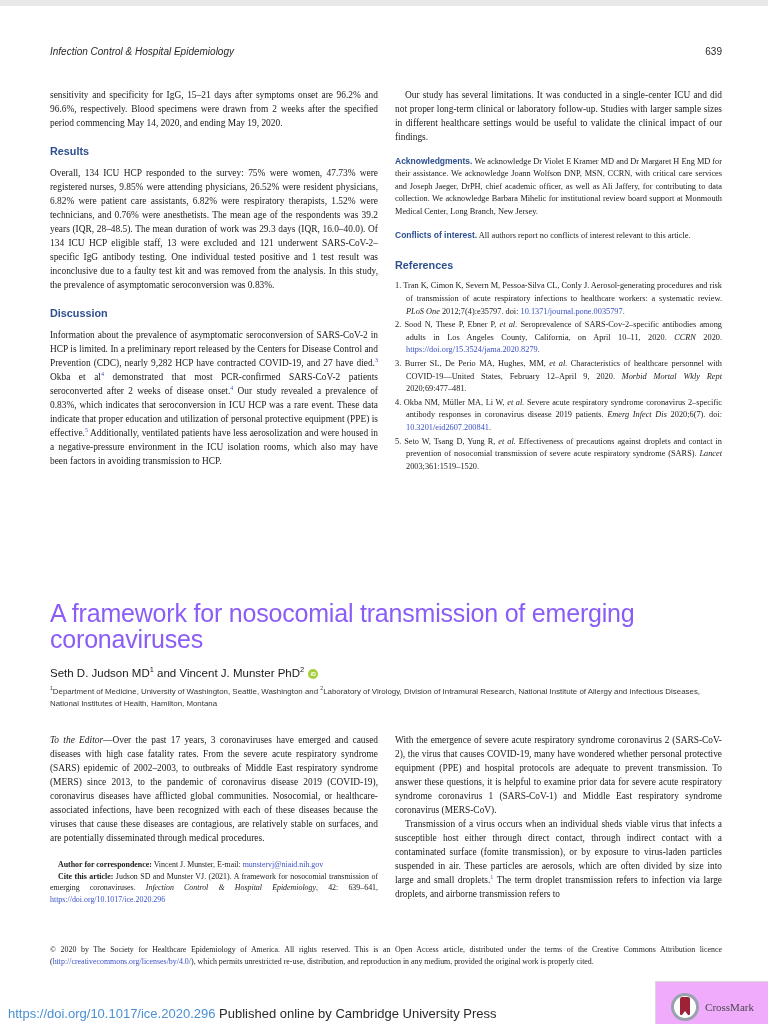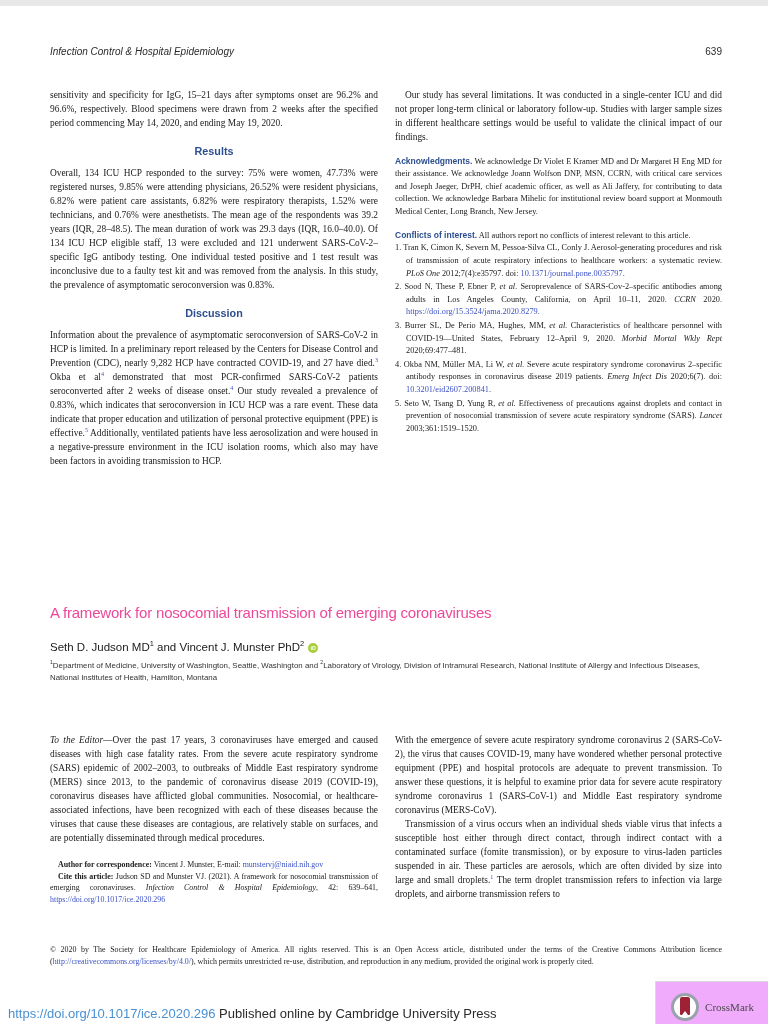--- a/index.html
+++ b/index.html
@@ -19,37 +19,37 @@
   
   .col { position:absolute; text-align:justify; font-size:9.4px; line-height:14px; }
   #a1-left  { top:82px;  left:50px;  width:328px; }
   #a1-right { top:82px;  left:395px; width:327px; }
   #a2-left  { top:727px; left:50px;  width:328px; }
   #a2-right { top:727px; left:395px; width:327px; }
   p { margin:0; }
   .indent { text-indent:10px; }
   .sec-head {
     font-family:"Liberation Sans", sans-serif; font-weight:bold;
-    font-size:10.8px; color:#2d4f90; text-align:center; margin:14px 0 8px 0;
+    font-size:10.8px; color:#2d4f90; text-align:left; margin:14px 0 8px 0;
   }
   sup { font-size:0.65em; line-height:0; }
   .cite-sup { color:#3b51c4; }
   .ilink { color:#3b51c4; text-decoration:none; cursor:pointer; }
   .smallnote { font-size:8.3px; line-height:12.4px; margin-top:11px; }
   .note-label {
     font-family:"Liberation Sans", sans-serif; font-weight:bold;
     color:#2d4f90; font-size:8.5px;
   }
   .ref {
     font-size:8.3px; line-height:12.6px; text-align:justify;
     padding-left:11px; text-indent:-11px; margin-bottom:1px;
   }
   
   .a2head { position:absolute; top:594px; left:50px; width:672px; font-family:"Liberation Sans", sans-serif; }
-  .a2-title { font-size:15px; line-height:26px; color:#ec4899; letter-spacing:-0.2px; }
+  .a2-title { font-size:25px; line-height:26px; color:#8b5cf6; letter-spacing:-0.2px; }
   .a2-authors { margin-top:15px; font-size:11.5px; color:#1a1a1a; }
   .orcid {
     display:inline-block; width:10px; height:10px; border-radius:50%;
     background:#a6ce39; color:#fff; font-size:5.5px; line-height:10px;
     text-align:center; vertical-align:1px; margin-left:4px; font-weight:bold;
     cursor:pointer;
   }
   .a2-affil { margin-top:7px; font-size:7.9px; line-height:11.5px; color:#333; }
   .lead-ital { font-style:italic; }
   .fnblock { margin-top:14px; font-size:7.9px; line-height:11.6px; }
@@ -107,20 +107,21 @@
   <div class="col" id="a1-right">
     <p class="indent">Our study has several limitations. It was conducted in a single-center ICU and did not proper long-term clinical or laboratory follow-up. Studies with larger sample sizes in different healthcare settings would be useful to validate the clinical impact of our findings.</p>
 
     <p class="smallnote">
       <span class="note-label">Acknowledgments.</span><span> We acknowledge Dr Violet E Kramer MD and Dr Margaret H Eng MD for their assistance. We acknowledge Joann Wolfson DNP, MSN, CCRN, with critical care services and Joseph Jaeger, DrPH, chief academic officer, as well as Ali Jaffery, for contributing to data collection. We acknowledge Barbara Mihelic for institutional review board support at Monmouth Medical Center, Long Branch, New Jersey.</span>
     </p>
     <p class="smallnote">
       <span class="note-label">Conflicts of interest.</span><span> All authors report no conflicts of interest relevant to this article.</span>
     </p>
 
+    <div class="sec-head" style="margin-top:16px;">References</div>
 
     <div class="ref">
       <span>1.</span><span> Tran K, Cimon K, Severn M, Pessoa-Silva CL, Conly J. Aerosol-generating procedures and risk of transmission of acute respiratory infections to healthcare workers: a systematic review. </span><i>PLoS One</i><span> 2012;7(4):e35797. doi: </span><span class="ilink">10.1371/journal.pone.0035797</span><span>.</span>
     </div>
     <div class="ref">
       <span>2.</span><span> Sood N, These P, Ebner P, </span><i>et al.</i><span> Seroprevalence of SARS-Cov-2–specific antibodies among adults in Los Angeles County, California, on April 10–11, 2020. </span><i>CCRN</i><span> 2020. </span><span class="ilink">https://doi.org/15.3524/jama.2020.8279</span><span>.</span>
     </div>
     <div class="ref">
       <span>3.</span><span> Burrer SL, De Perio MA, Hughes, MM, </span><i>et al.</i><span> Characteristics of healthcare personnel with COVID-19—United States, February 12–April 9, 2020. </span><i>Morbid Mortal Wkly Rept</i><span> 2020;69:477–481.</span>
     </div>

